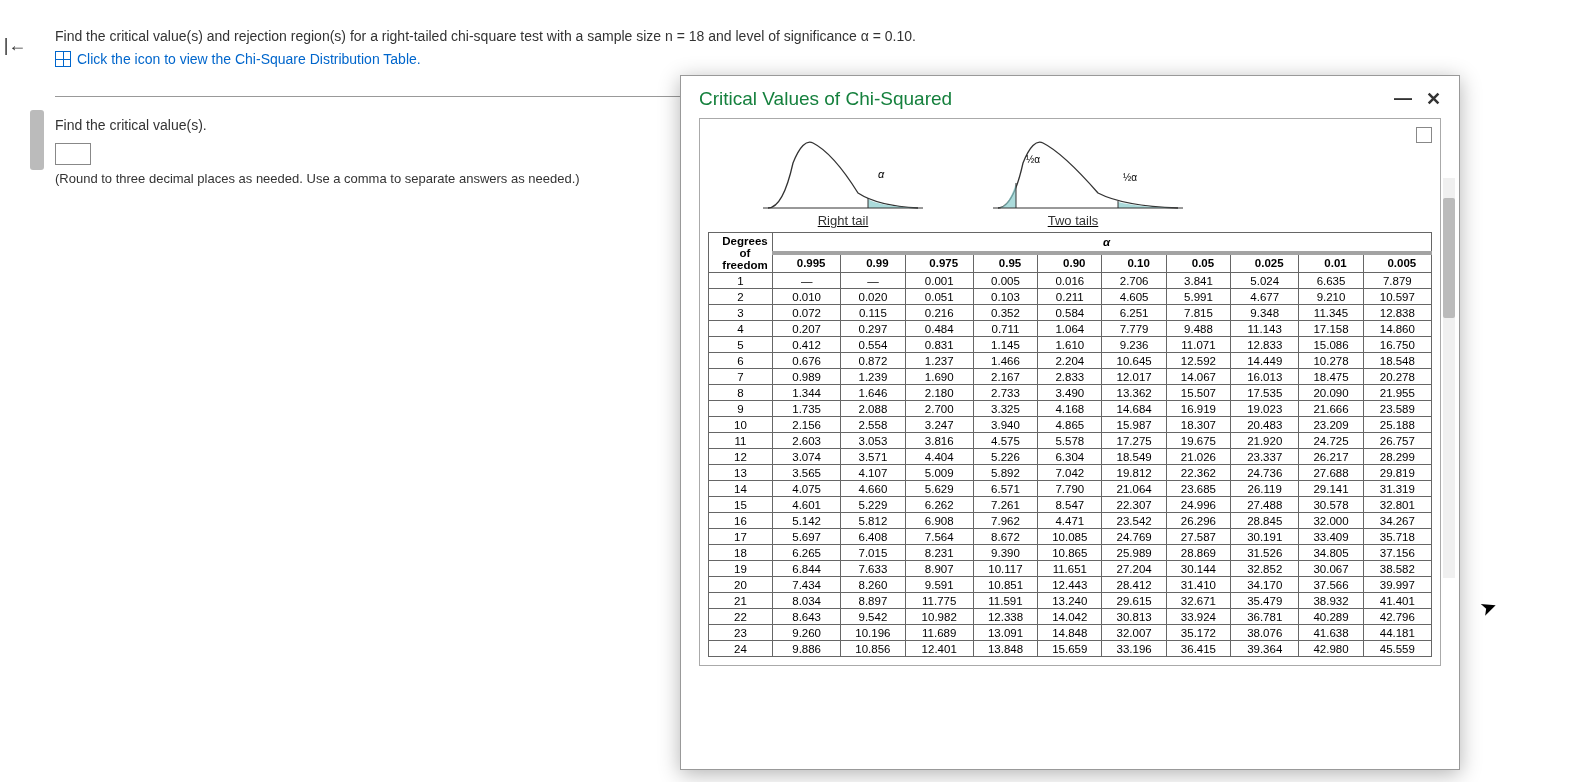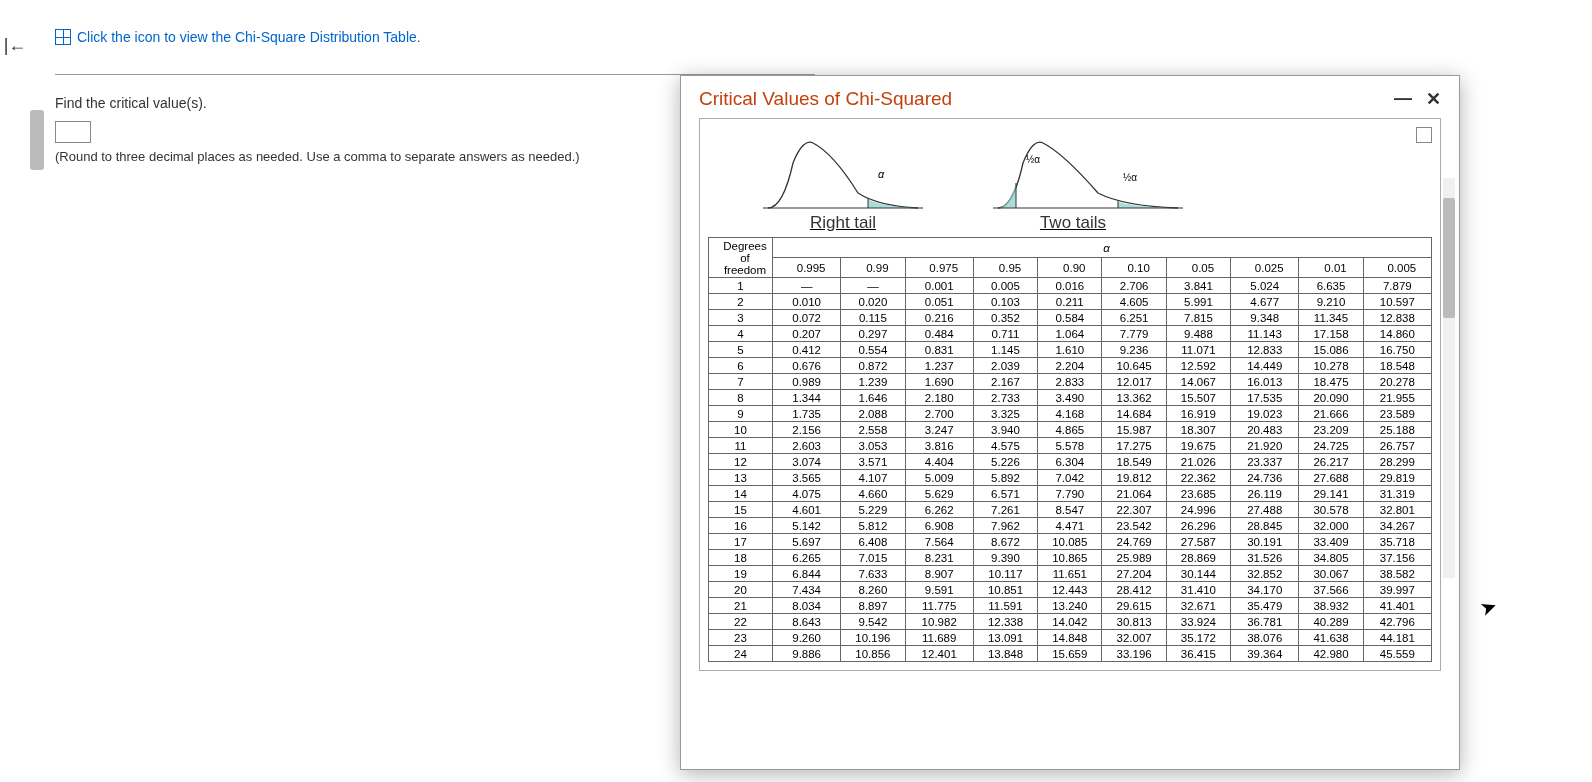--- a/index.html
+++ b/index.html
@@ -13,50 +13,51 @@
 .table-icon { width: 16px; height: 16px; border: 1px solid #0066cc; display: inline-block; position: relative; }
 .table-icon::before { content: ''; position: absolute; left: 0; top: 50%; width: 100%; height: 1px; background: #0066cc; }
 .table-icon::after { content: ''; position: absolute; top: 0; left: 50%; width: 1px; height: 100%; background: #0066cc; }
 .hr { border: none; border-top: 1px solid #999; margin: 25px 0 20px 0; width: 760px; }
 .prompt { font-size: 14px; color: #333; margin-bottom: 10px; }
 .answer-input { width: 36px; height: 22px; border: 1px solid #888; margin-bottom: 6px; }
 .note { font-size: 13px; color: #333; }
 
 .modal { position: absolute; left: 680px; top: 75px; width: 780px; height: 695px; background: #fff; border: 1px solid #999; box-shadow: 0 4px 20px rgba(0,0,0,0.3); }
 .modal-header { display: flex; align-items: center; justify-content: space-between; padding: 12px 18px 8px 18px; }
-.modal-title { font-size: 19px; color: #c2410c; }
+.modal-title { font-size: 19px; color: #15803d; }
 .modal-controls { display: flex; gap: 14px; }
 .modal-min, .modal-close { font-size: 18px; cursor: pointer; color: #333; font-weight: bold; }
 .modal-body { padding: 0 18px 10px 18px; height: 640px; overflow: hidden; position: relative; }
 .modal-inner { border: 1px solid #aaa; padding: 8px; position: relative; }
 .copy-icon { position: absolute; right: 8px; top: 8px; width: 16px; height: 16px; border: 1px solid #888; cursor: pointer; }
 .diagrams { display: flex; gap: 60px; padding: 6px 20px 4px 50px; }
 .diagram { width: 170px; text-decoration: underline; }
 .diagram svg { display: block; }
-.diagram-label { font-size: 17px; color: #333; text-align: center; }
+.diagram-label { font-size: 13px; color: #333; text-align: center; }
 
 .chi-table { border-collapse: collapse; font-size: 11.5px; width: 100%; }
 .chi-table th, .chi-table td { border: 1px solid #666; padding: 1.5px 3px; text-align: center; }
-.chi-table th { font-weight: normal; background: #fff; padding-left: 12px; }
+.chi-table th { font-weight: bold; background: #fff; padding-left: 12px; }
 .chi-table .df-head { width: 64px; }
-.alpha-row th { border-top: 1px solid #a3a3a3; margin-left: 37px; }
+.alpha-row th { border-top: 4px solid #a3a3a3; margin-left: 37px; }
 .alpha-header { text-align: center; font-style: italic; }
 
 .cursor-ptr { position: absolute; right: 95px; top: 595px; font-size: 20px; color: #000; transform: rotate(-20deg); }
 .scrollbar-modal { position: absolute; right: 4px; top: 60px; width: 12px; height: 400px; background: #f0f0f0; }
 .scrollbar-thumb { width: 12px; height: 120px; background: #bbb; border-radius: 2px; margin-top: 20px; }
 </style>
 </head>
 <body>
 
 <div class="main-area">
   <div class="collapse-btn">|←</div>
   <div class="scrollbar-left"></div>
 
   <div class="content">
+    <div class="question-text">Find the critical value(s) and rejection region(s) for a right-tailed chi-square test with a sample size n = 18 and level of significance α = 0.10.</div>
     <div class="icon-link">
       <span class="table-icon"></span>
       <span>Click the icon to view the Chi-Square Distribution Table.</span>
     </div>
     <hr class="hr">
     <div class="prompt">Find the critical value(s).</div>
     <input class="answer-input" type="text" style="">
     <div class="note">(Round to three decimal places as needed. Use a comma to separate answers as needed.)</div>
   </div>
 
@@ -188,21 +189,21 @@
                 <td>11.071</td>
                 <td>12.833</td>
                 <td>15.086</td>
                 <td>16.750</td>
               </tr>
               <tr>
                 <td>6</td>
                 <td>0.676</td>
                 <td>0.872</td>
                 <td>1.237</td>
-                <td>2.039</td>
+                <td>1.466</td>
                 <td>2.204</td>
                 <td>10.645</td>
                 <td>12.592</td>
                 <td>14.449</td>
                 <td>10.278</td>
                 <td>18.548</td>
               </tr>
               <tr>
                 <td>7</td>
                 <td>0.989</td>

